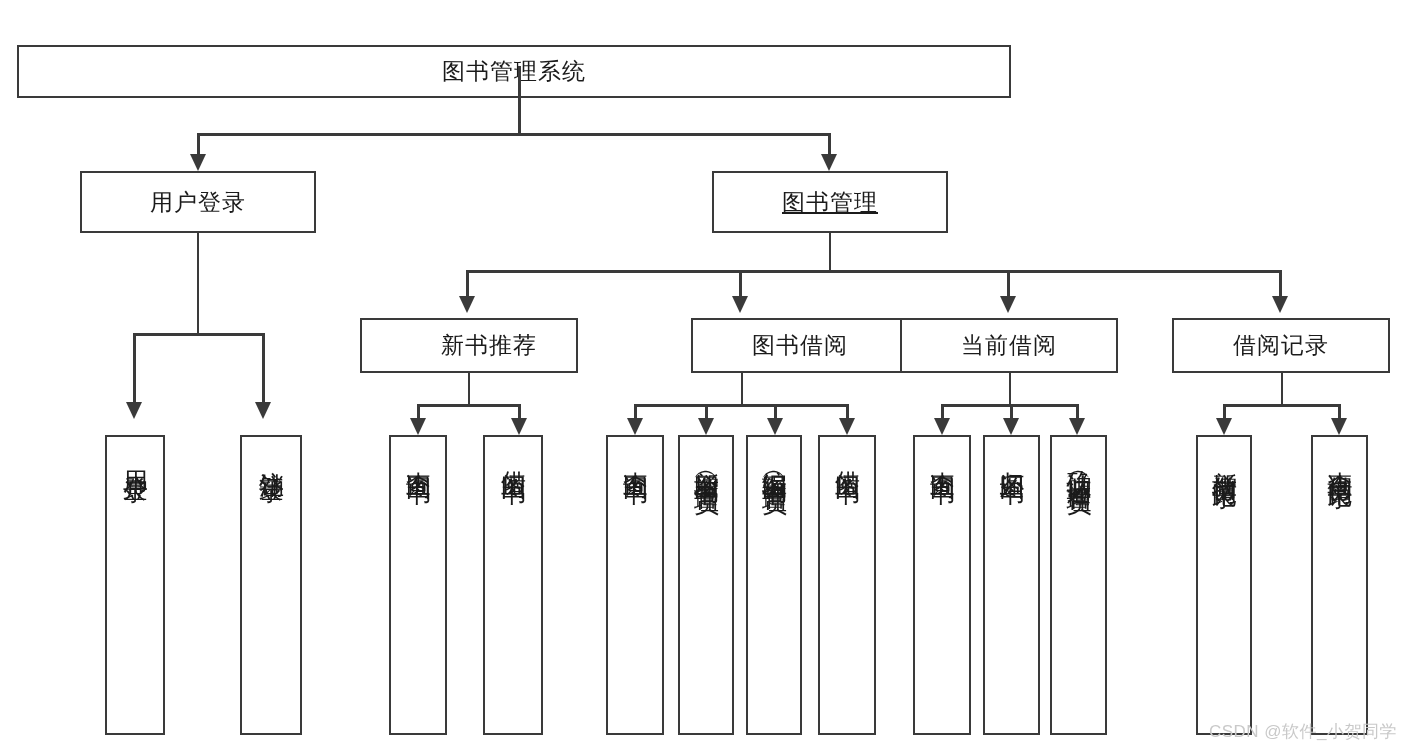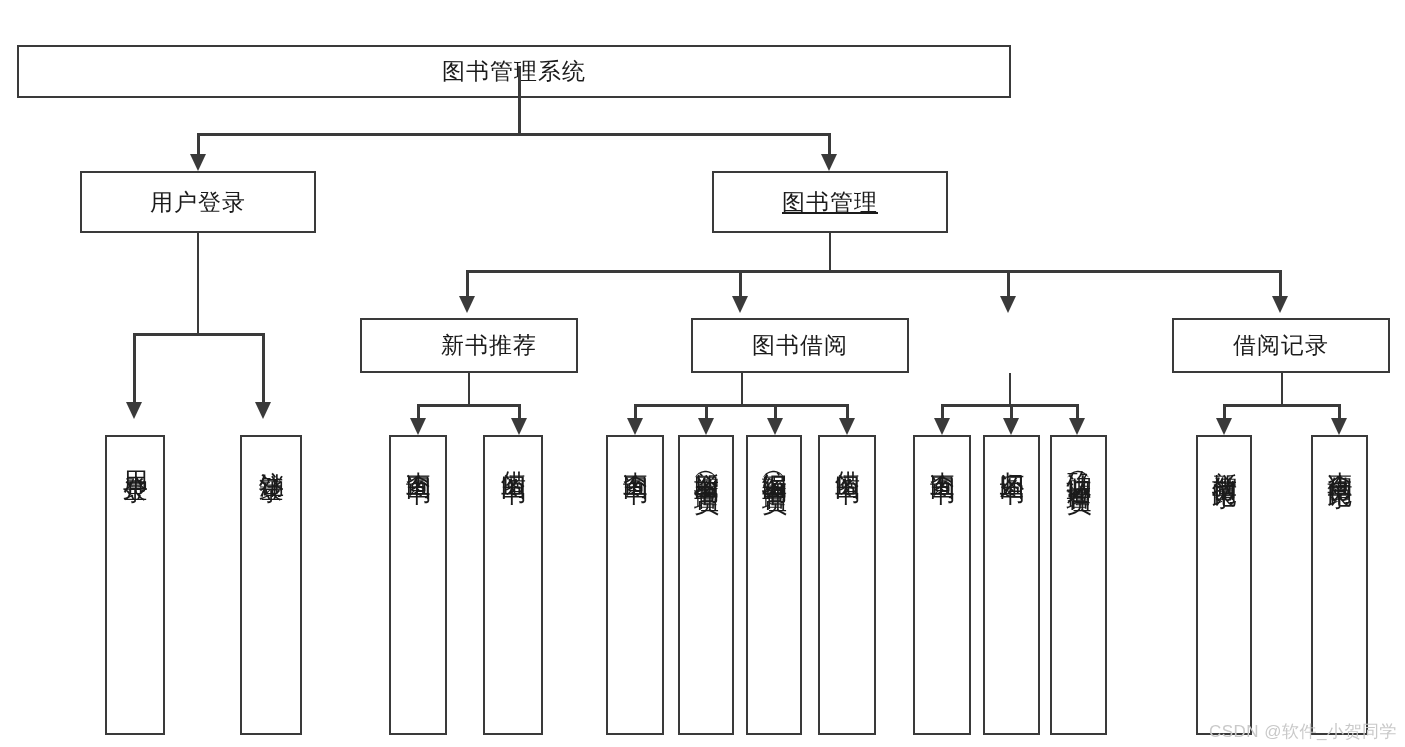--- a/index.html
+++ b/index.html
@@ -121,20 +121,23 @@
   <div class="arrow" style="left:1000px;top:296px;"></div>
 
   <div class="ln vline" style="left:1279px;top:270px;width:2.5px;height:29px;"></div>
   <div class="arrow" style="left:1272px;top:296px;"></div>
 
   <div class="node h" style="left:360px;top:318px;width:218px;height:55px;padding-left:40px;">
     <span>新书推荐</span>
   </div>
   <div class="node h" style="left:665px;top:318px;width:218px;height:55px;margin-left:26px;">
     <span>图书借阅</span>
+  </div>
+  <div class="node h" style="left:900px;top:318px;width:218px;height:55px;">
+    <span>当前借阅</span>
   </div>
   <div class="node h" style="left:1172px;top:318px;width:218px;height:55px;">
     <span>借阅记录</span>
   </div>
 
   <div class="ln vline" style="left:467.5px;top:373px;width:2.5px;height:34px;"></div>
   <div class="ln hline" style="left:417px;top:404px;width:103px;height:2.5px;"></div>
   <div class="ln vline" style="left:417px;top:404px;width:2.5px;height:18px;"></div>
   <div class="arrow" style="left:410px;top:418px;"></div>
   <div class="ln vline" style="left:518px;top:404px;width:2.5px;height:18px;"></div>

